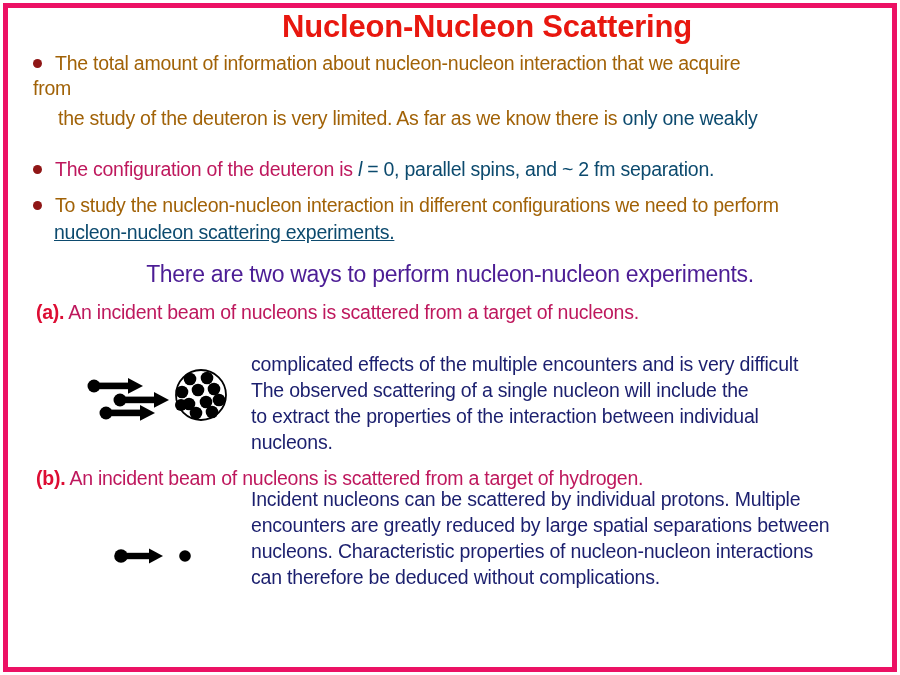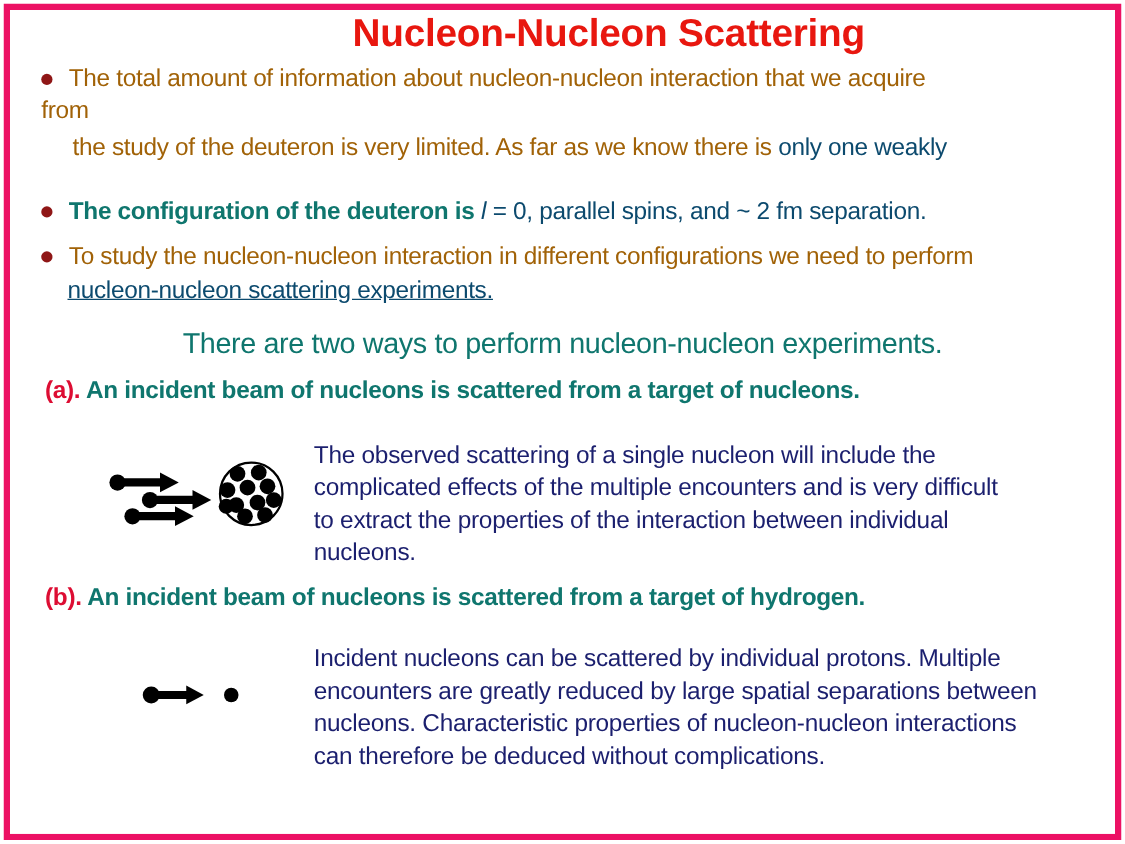--- a/index.html
+++ b/index.html
@@ -53,41 +53,41 @@
   
   .line {
     position: absolute;
     white-space: nowrap;
     font-size: 19.5px;
     line-height: 1.05;
     letter-spacing: -0.25px;
   }
   .navy  { color: #a16207; }
   .dred  { color: #0c4a6e; }
-  .dgreen{ color: #0f766e; font-weight: bold; }
+  .dgreen{ color: #be185d; }
   .crimson { color: #dd0d33; font-weight: bold; }
   .ital { font-style: italic; }
 
   
   .bullet-dot {
     position: absolute;
     width: 9px;
     height: 9px;
     border-radius: 50%;
     background: #8f1616;
   }
 
   
   .subhead {
     position: absolute;
     left: 0;
     width: 100%;
     text-align: center;
     font-size: 23px;
-    color: #0f766e;
+    color: #4c1d95;
     letter-spacing: -0.3px;
     white-space: nowrap;
   }
 
   
   .para {
     position: absolute;
     font-size: 19.5px;
     line-height: 26px;
     letter-spacing: -0.2px;
@@ -157,40 +157,40 @@
             <circle cx="120" cy="34" r="6.3"></circle>
             <circle cx="133" cy="32" r="6.3"></circle>
             <circle cx="110" cy="45" r="6.3"></circle>
             <circle cx="126" cy="44" r="6.3"></circle>
             <circle cx="95" cy="37" r="6.0"></circle>
           </g>
         </g>
       </svg>
 
       <div class="para" style="left:243px; top:343px; width:630px;">
+        <span class="pline">complicated effects of the multiple encounters and is very difficult</span>
         <span class="pline">The observed scattering of a single nucleon will include the</span>
-        <span class="pline">complicated effects of the multiple encounters and is very difficult</span>
         <span class="pline">to extract the properties of the interaction between individual</span>
         <span class="pline">nucleons.</span>
       </div>
 
       <div class="line" style="left:28px; top:460px;">
         <span class="crimson">(b).</span><span class="dgreen"> <span>An incident beam of nucleons is scattered from a target of hydrogen.</span></span>
       </div>
 
       <svg class="diagram" style="left:104px; top:536px;" width="86" height="24" viewBox="0 0 86 24">
         <g fill="#000000">
           <circle cx="9" cy="12" r="6.8"></circle>
           <rect x="9" y="8.8" width="32" height="6.4"></rect>
           <polygon points="37,4.4 51,11.9 37,19.4"></polygon>
           <circle cx="73" cy="12" r="5.8"></circle>
         </g>
       </svg>
 
-      <div class="para" style="left:243px; top:506px; width:640px;">
+      <div class="para" style="left:243px; top:478px; width:640px;">
         <span class="pline">Incident nucleons can be scattered by individual protons. Multiple</span>
         <span class="pline">encounters are greatly reduced by large spatial separations between</span>
         <span class="pline">nucleons. Characteristic properties of nucleon-nucleon interactions</span>
         <span class="pline">can therefore be deduced without complications.</span>
       </div>
 
     </div>
   </div>
 </div>
 

